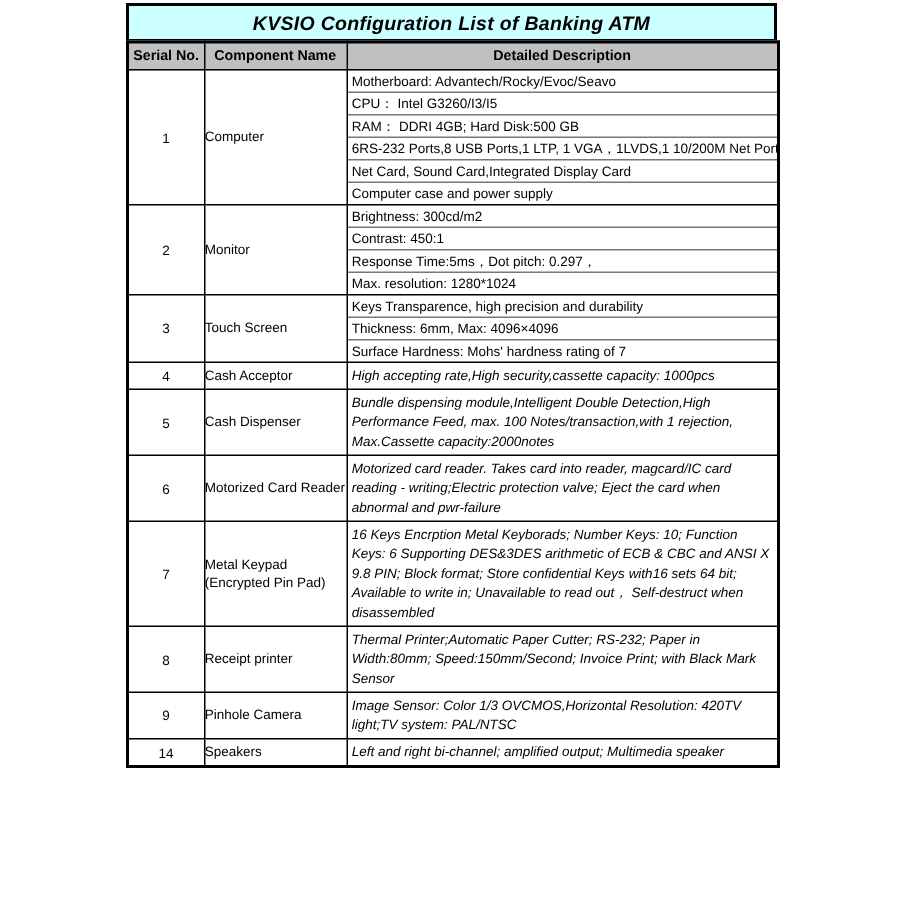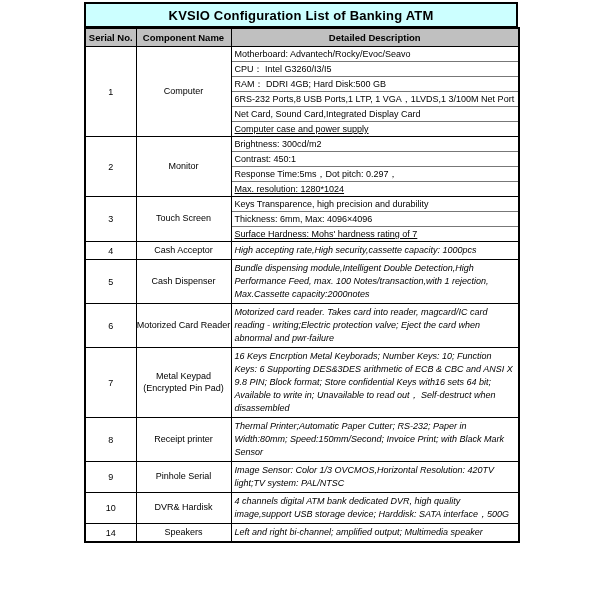--- a/index.html
+++ b/index.html
@@ -16,20 +16,21 @@
     box-sizing:border-box;
     width:100%;
     background:var(--title-bg,#ccffff);
     border:2px solid #000;
     border-bottom:1px solid #000;
     text-align:center;
     font-weight:bold;
     font-size:13px;
     padding:4px 0 3px 0;
     letter-spacing:0.2px;
+    font-style:italic;
   }
   table.cfg{
     width:100%;
     border-collapse:collapse;
     table-layout:fixed;
     border:2px solid #000;
     font-size:9px;
   }
   table.cfg col.c-serial{width:51px;}
   table.cfg col.c-name{width:95px;}
@@ -41,33 +42,33 @@
     font-weight:bold;
     padding:3px 1px;
     text-align:center;
   }
   table.cfg td{
     border:1px solid #000;
     vertical-align:middle;
     padding:0;
   }
   td.serial{text-align:center;font-size:9px;}
-  td.cname{padding:1px 1px 1px 2px;line-height:11.5px;font-size:9px;text-align:center;}
+  td.cname{padding:1px 1px 1px 2px;line-height:11.5px;font-size:9px;}
   td.desc{line-height:13px;}
   td.desc .txt{padding:2px 2px 2px 3px;}
   td.desc.single .txt{padding:2px 2px 2px 3px;font-style:italic;}
   .subrow{
     height:14px;
     line-height:14px;
     border-bottom:1px solid #777;
     padding-left:3px;
     white-space:nowrap;
     overflow:hidden;
   }
-  .subrow:last-child{border-bottom:none;text-decoration:underline;}
+  .subrow:last-child{border-bottom:none;}
 </style>
 </head>
 <body>
 
 <div class="sheet">
   <div class="title-bar">KVSIO Configuration List of Banking ATM</div>
   <table class="cfg">
     <colgroup>
       <col class="c-serial">
         <col class="c-name">
@@ -81,21 +82,21 @@
       </tr>
     </thead>
     <tbody id="rows-body">
         <tr>
           <td class="serial">1</td>
           <td class="cname">Computer</td>
           <td class="desc">
             <div class="subrow">Motherboard: Advantech/Rocky/Evoc/Seavo</div>
             <div class="subrow">CPU： Intel G3260/I3/I5</div>
             <div class="subrow">RAM： DDRI 4GB; Hard Disk:500 GB</div>
-            <div class="subrow">6RS-232 Ports,8 USB Ports,1 LTP, 1 VGA，1LVDS,1 3/100M Net Port</div>
+            <div class="subrow">6RS-232 Ports,8 USB Ports,1 LTP, 1 VGA，1LVDS,1 10/200M Net Port</div>
             <div class="subrow">Net Card, Sound Card,Integrated Display Card</div>
             <div class="subrow">Computer case and power supply</div>
           </td>
         </tr>
         <tr>
           <td class="serial">2</td>
           <td class="cname">Monitor</td>
           <td class="desc">
             <div class="subrow">Brightness: 300cd/m2</div>
             <div class="subrow">Contrast: 450:1</div>
@@ -142,30 +143,23 @@
         </tr>
         <tr>
           <td class="serial">8</td>
           <td class="cname">Receipt printer</td>
           <td class="desc single">
             <div class="txt">Thermal Printer;Automatic Paper Cutter; RS-232; Paper in Width:80mm; Speed:150mm/Second; Invoice Print; with Black Mark Sensor</div>
           </td>
         </tr>
         <tr>
           <td class="serial">9</td>
-          <td class="cname">Pinhole Serial</td>
+          <td class="cname">Pinhole Camera</td>
           <td class="desc single">
             <div class="txt">Image Sensor: Color 1/3 OVCMOS,Horizontal Resolution: 420TV light;TV system: PAL/NTSC</div>
-          </td>
-        </tr>
-        <tr>
-          <td class="serial">10</td>
-          <td class="cname">DVR&amp; Hardisk</td>
-          <td class="desc single">
-            <div class="txt">4 channels digital ATM bank dedicated DVR, high quality image,support USB storage device; Harddisk: SATA interface，500G</div>
           </td>
         </tr>
         <tr>
           <td class="serial">14</td>
           <td class="cname">Speakers</td>
           <td class="desc single">
             <div class="txt">Left and right bi-channel; amplified output; Multimedia speaker</div>
           </td>
         </tr>
       </tbody>

